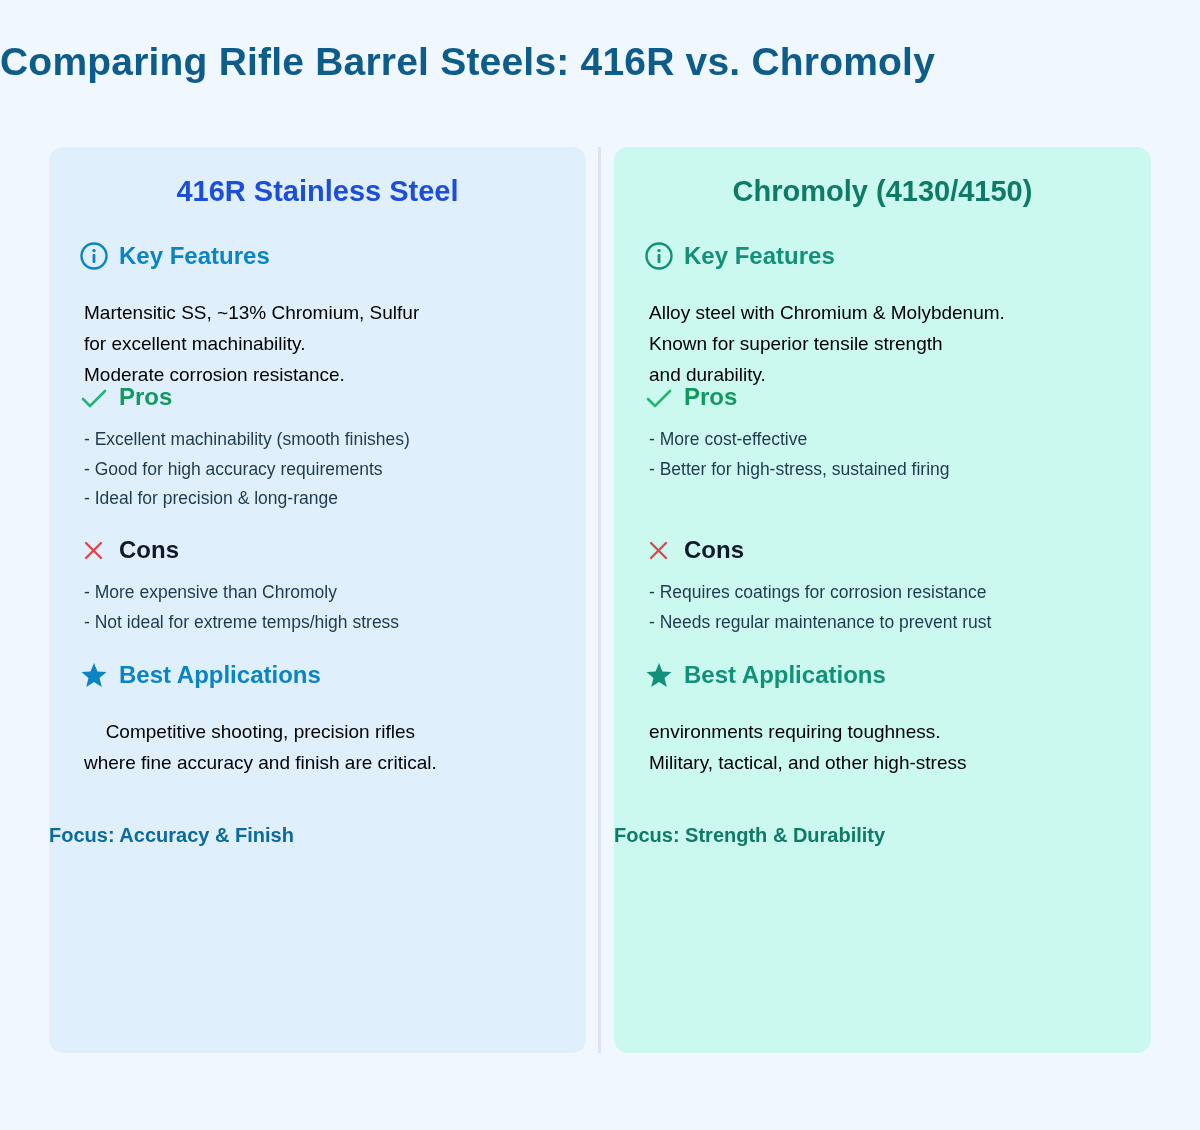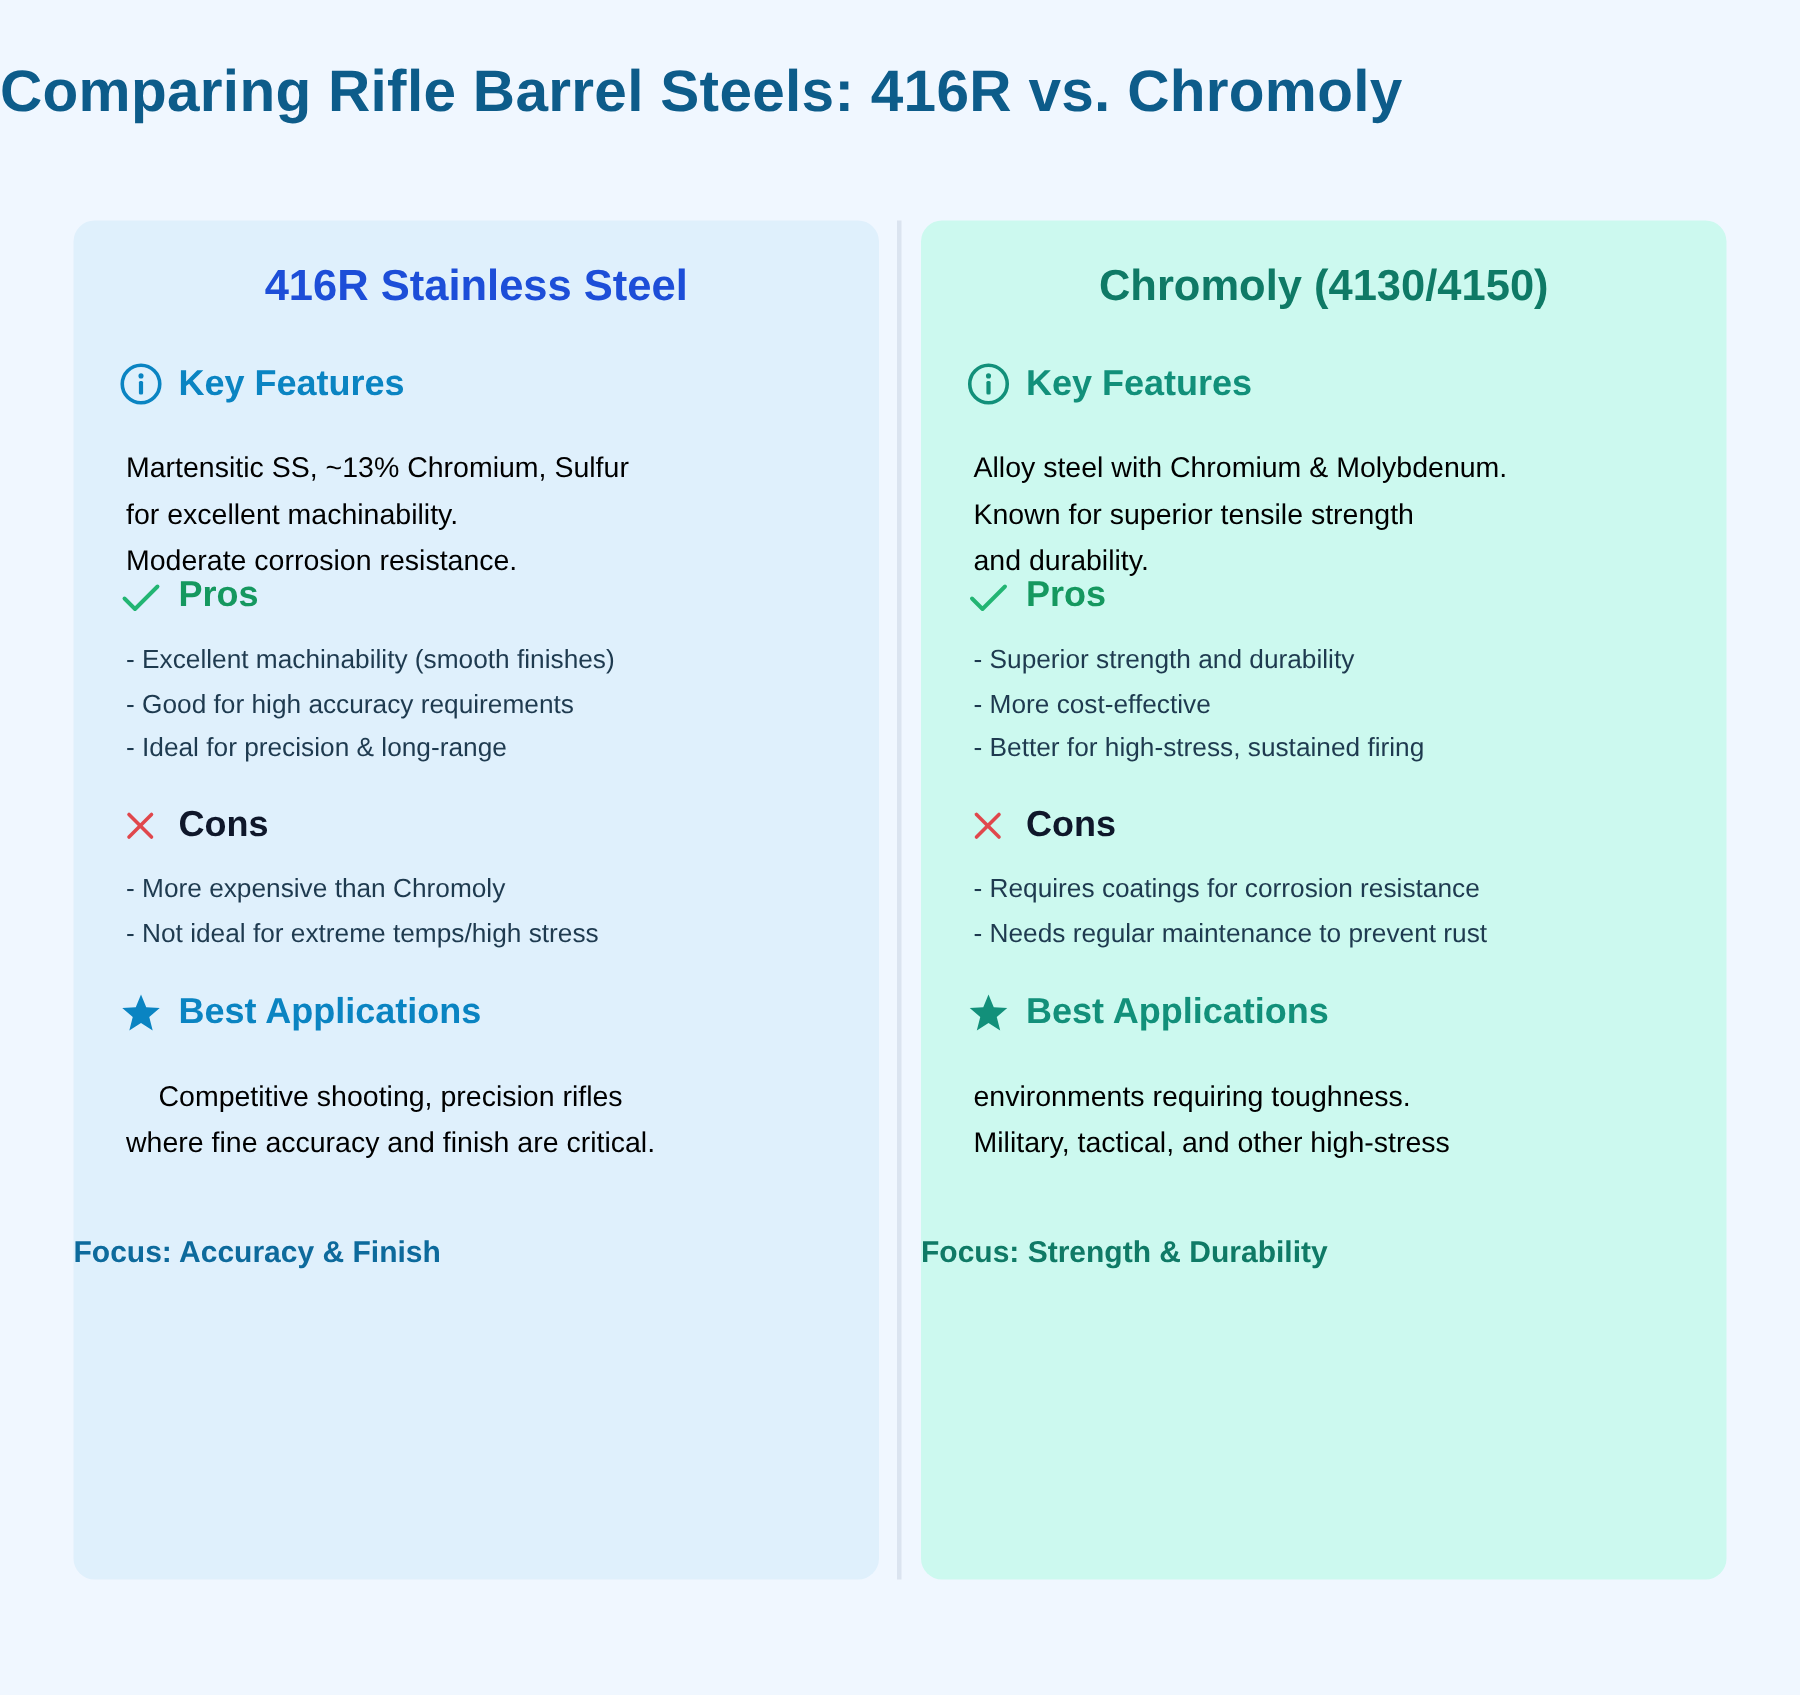--- a/index.html
+++ b/index.html
@@ -183,21 +183,20 @@
 
     <div class="section-head pros" style="top:235px;">
       <span class="icon">
         <svg width="30" height="30" viewBox="0 0 30 30">
             <polyline points="4,17 11,24 26,9" fill="none" stroke="#22b573" stroke-width="2.6" stroke-linecap="round" stroke-linejoin="round"></polyline>
           </svg>
       </span>
       <span>Pros</span>
     </div>
     <ul class="list" style="top:278px;">
-      <li>- Superior strength and durability</li>
       <li>- More cost-effective</li>
       <li>- Better for high-stress, sustained firing</li>
     </ul>
 
     <div class="section-head cons" style="top:388px;">
       <span class="icon">
         <svg width="30" height="30" viewBox="0 0 30 30">
             <line x1="7" y1="8" x2="22" y2="23" stroke="#e0474c" stroke-width="2.4" stroke-linecap="round"></line>
             <line x1="22" y1="8" x2="7" y2="23" stroke="#e0474c" stroke-width="2.4" stroke-linecap="round"></line>
           </svg>

